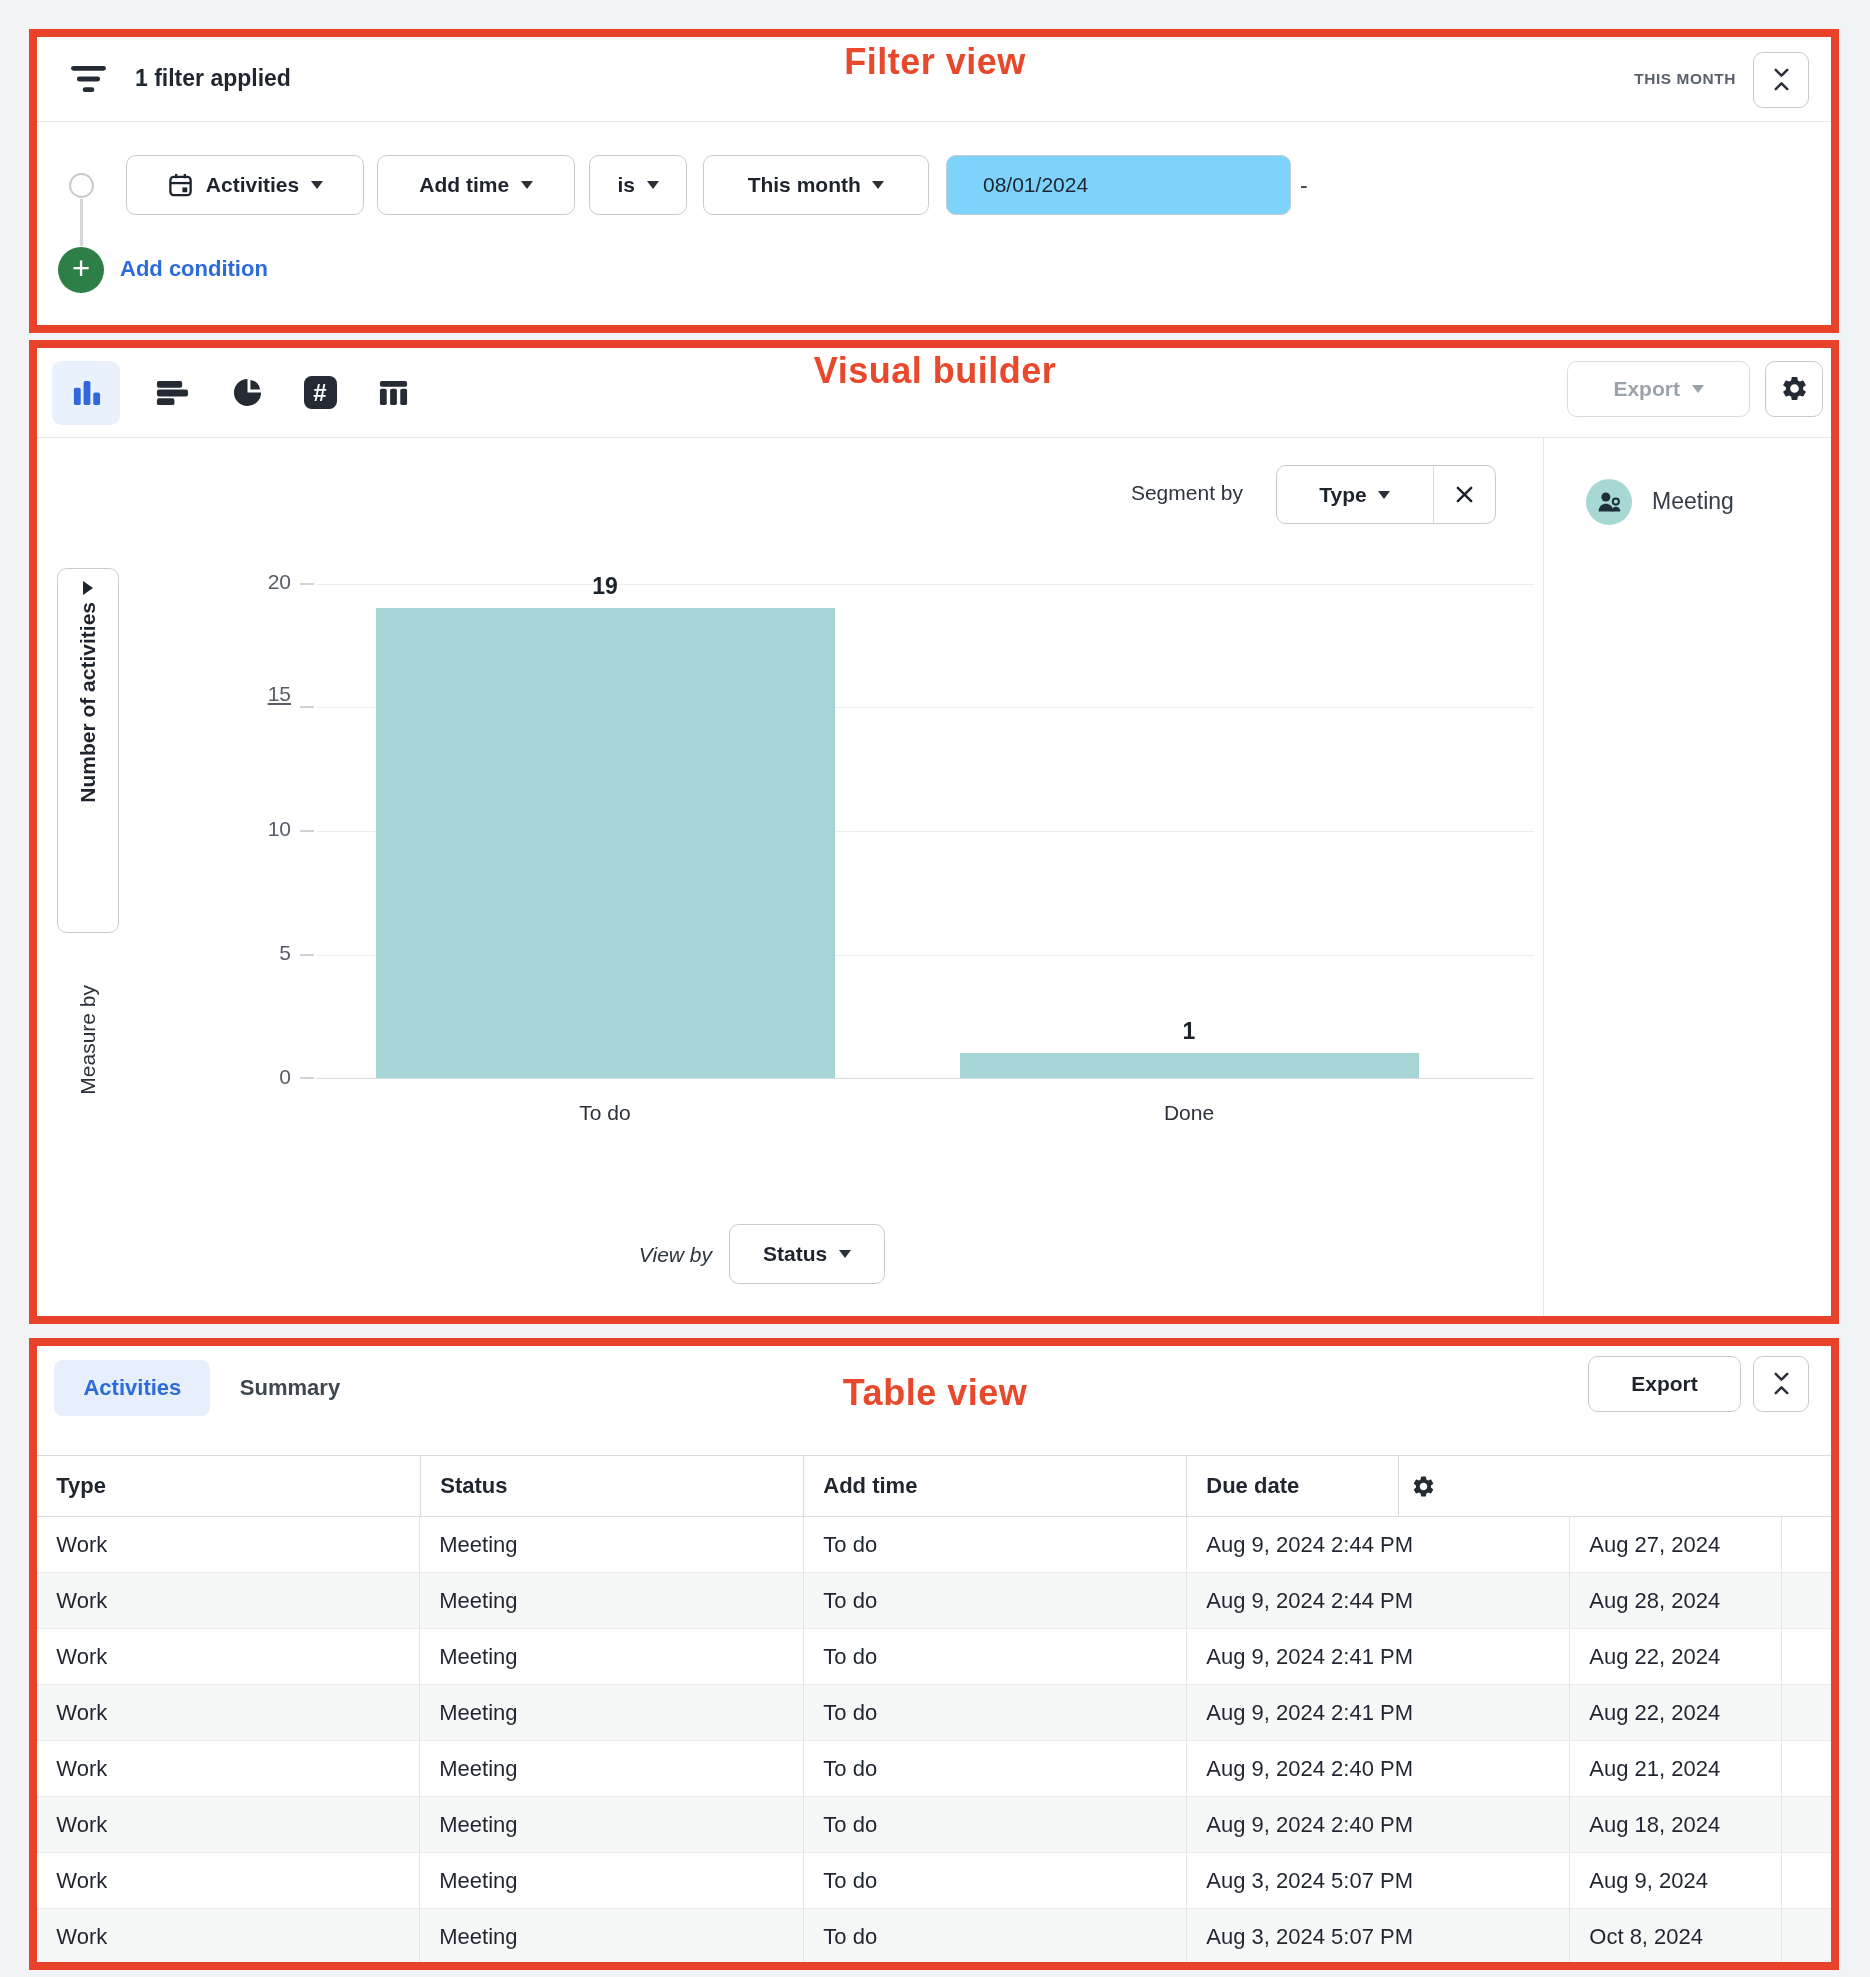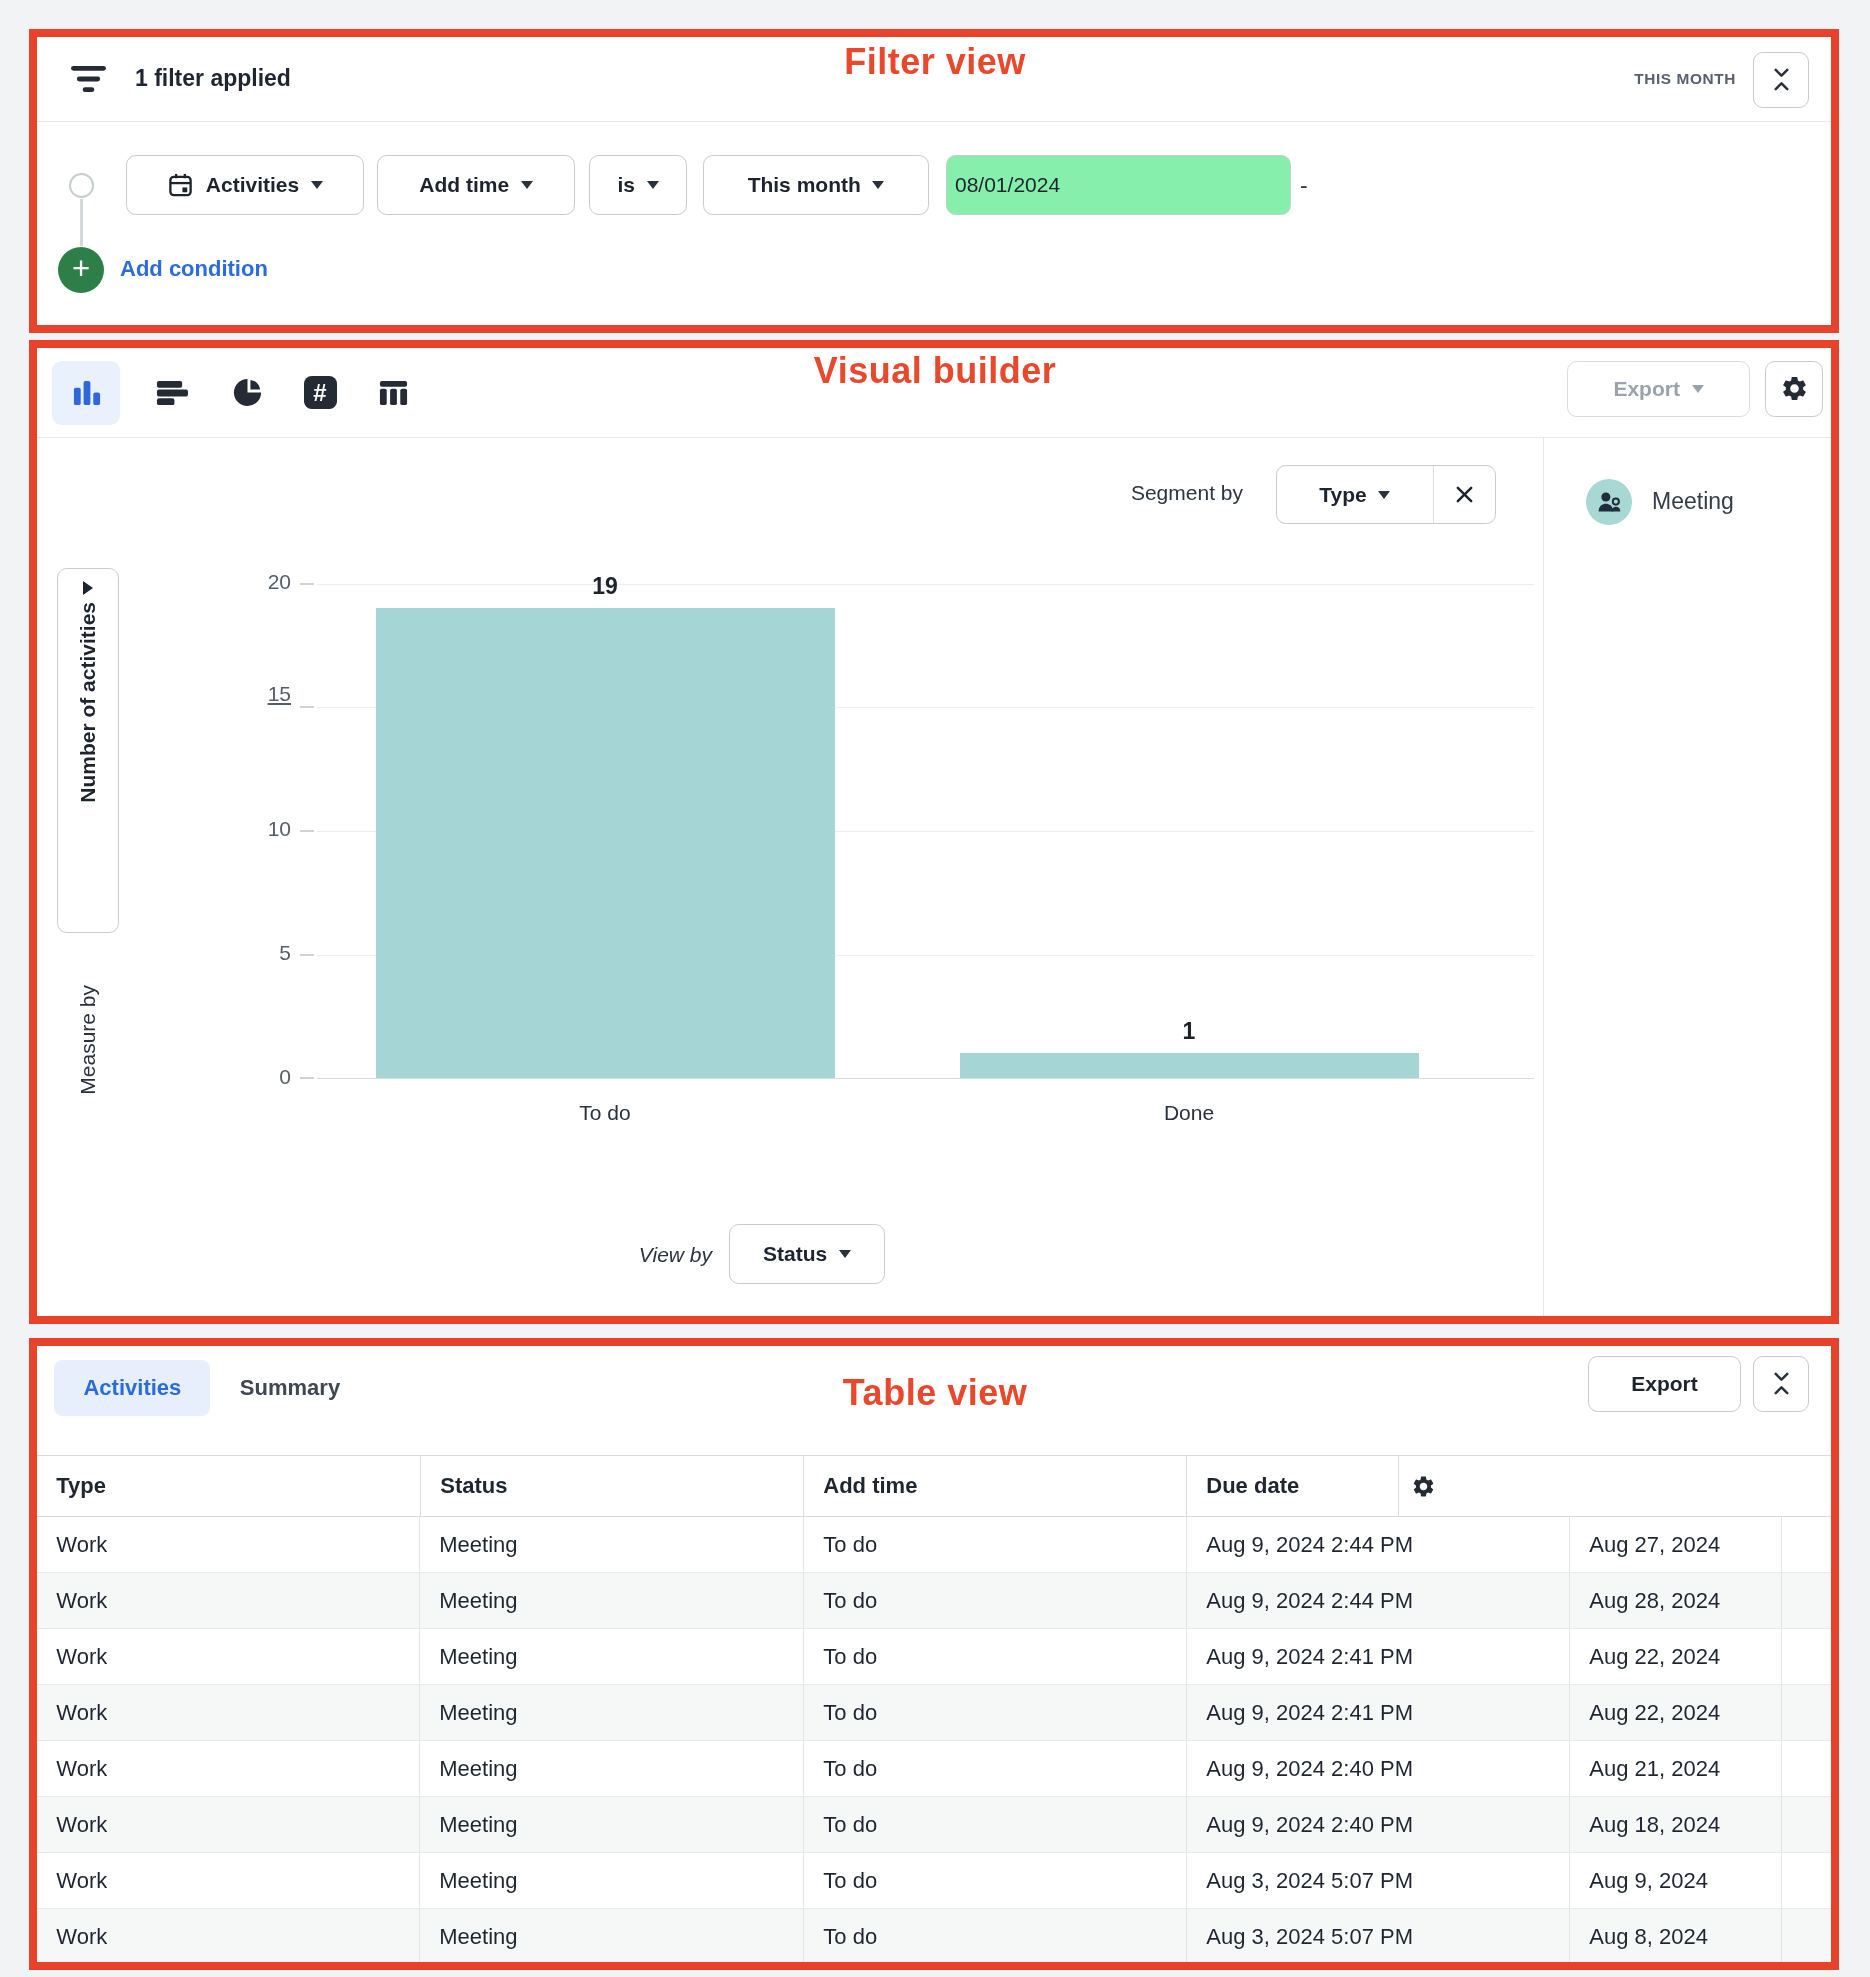--- a/index.html
+++ b/index.html
@@ -23,21 +23,21 @@
   .fb-head-icon { position:absolute; left:31px; top:27px; }
   .fb-title { position:absolute; left:98px; top:28px; font-size:23px; font-weight:700; color:#1f2630; }
   .fb-period { position:absolute; right:95px; top:33px; font-size:15.4px; font-weight:700; color:#59616c; letter-spacing:0.6px; }
   .fb-collapse { right:22px; top:14.5px; width:56px; height:56px; }
   #fb-divider { top:84px; }
   .node-circle { position:absolute; left:32px; top:136px; width:25px; height:25px; border:2.9px solid #c6cbd0; border-radius:50%; background:#fff; }
   .node-line { position:absolute; left:43px; top:162px; width:2.9px; height:47px; background:#d5d8db; }
   .add-circle { position:absolute; left:21px; top:210px; width:46px; height:46px; border-radius:50%; background:#2e7f47; display:flex; align-items:center; justify-content:center; cursor:pointer; }
   .add-circle span { color:#fff; font-size:31px; font-weight:500; line-height:1; margin-top:-2.9px; }
   .add-label { position:absolute; left:83px; top:219px; font-size:22px; font-weight:700; color:#2b6bdb; cursor:pointer; }
-  .field { position:absolute; top:118px; height:60px; background:#86efac; border:1px solid #c6cbd0; border-radius:9.7px; display:flex; align-items:center; padding-left:8px; font-size:21px; color:#1d242e; }
+  .field { position:absolute; top:118px; height:60px; background:#7dd3fc; border:1px solid #c6cbd0; border-radius:9.7px; display:flex; align-items:center; padding-left:36px; font-size:21px; color:#1d242e; }
   .dash { position:absolute; top:135px; font-size:23px; color:#3a424c; }
 
   
   .vb-toolbar-btn { top:12.6px; width:68px; height:64px; border:none; }
   .vb-toolbar-btn.active { background:#e9f1fd; }
   #vb-export { right:81px; top:12.6px; width:183px; height:56px; color:#9aa2ab; border-color:#d9dcdf; cursor:default; }
   #vb-gear { right:7.7px; top:12.6px; width:58px; height:56px; }
   #vb-divider { top:89px; }
   #chart-content { position:absolute; left:0; top:89px; width:1506px; height:878px; }
   #vb-right-panel { position:absolute; left:1506px; top:89px; right:0; bottom:0; border-left:1px solid #e4e6e9; }
@@ -324,20 +324,20 @@
           <div class="td" style="width: 383px;">To do</div>
           <div class="td" style="width: 383px;">Aug 3, 2024 5:07 PM</div>
           <div class="td" style="width: 212px;">Aug 9, 2024</div>
           <div class="td" style="width: 48px;"></div>
         </div>
         <div class="tr alt">
           <div class="td" style="width: 383px;">Work</div>
           <div class="td" style="width: 384px;">Meeting</div>
           <div class="td" style="width: 383px;">To do</div>
           <div class="td" style="width: 383px;">Aug 3, 2024 5:07 PM</div>
-          <div class="td" style="width: 212px;">Aug 8, 2024</div>
+          <div class="td" style="width: 212px;">Oct 8, 2024</div>
           <div class="td" style="width: 48px;"></div>
         </div>
       </div>
   </div>
 </div>
 <div class="annotation" id="ann-table">Table view</div>
 
 
 </body></html>

